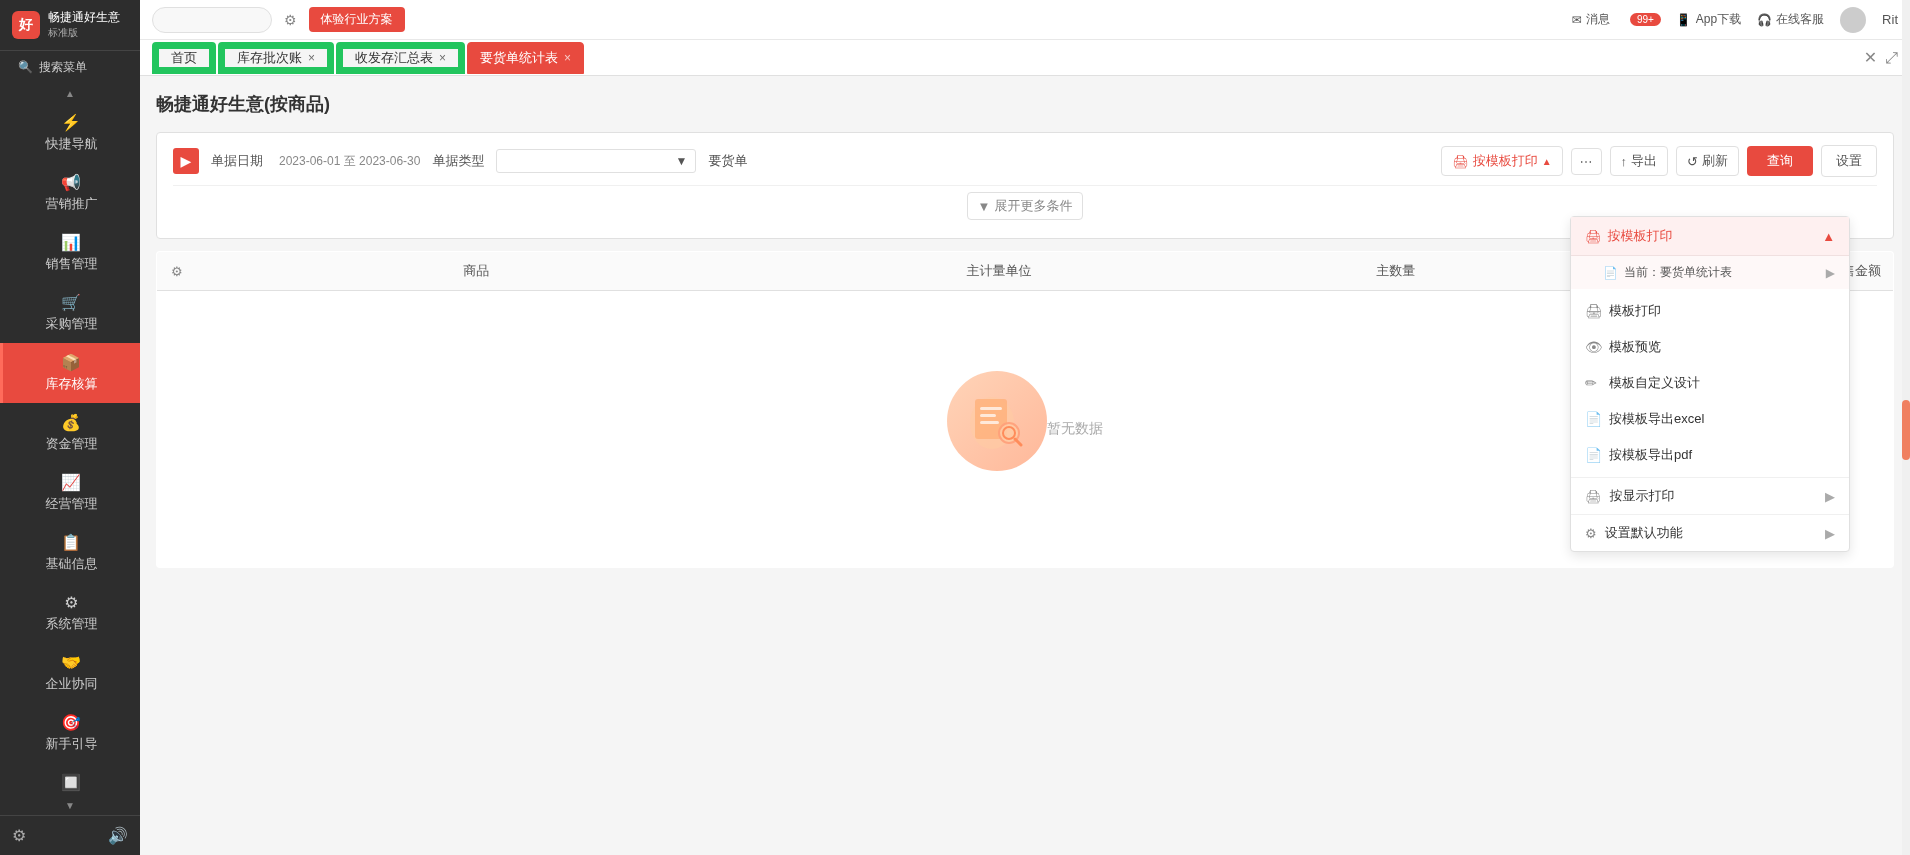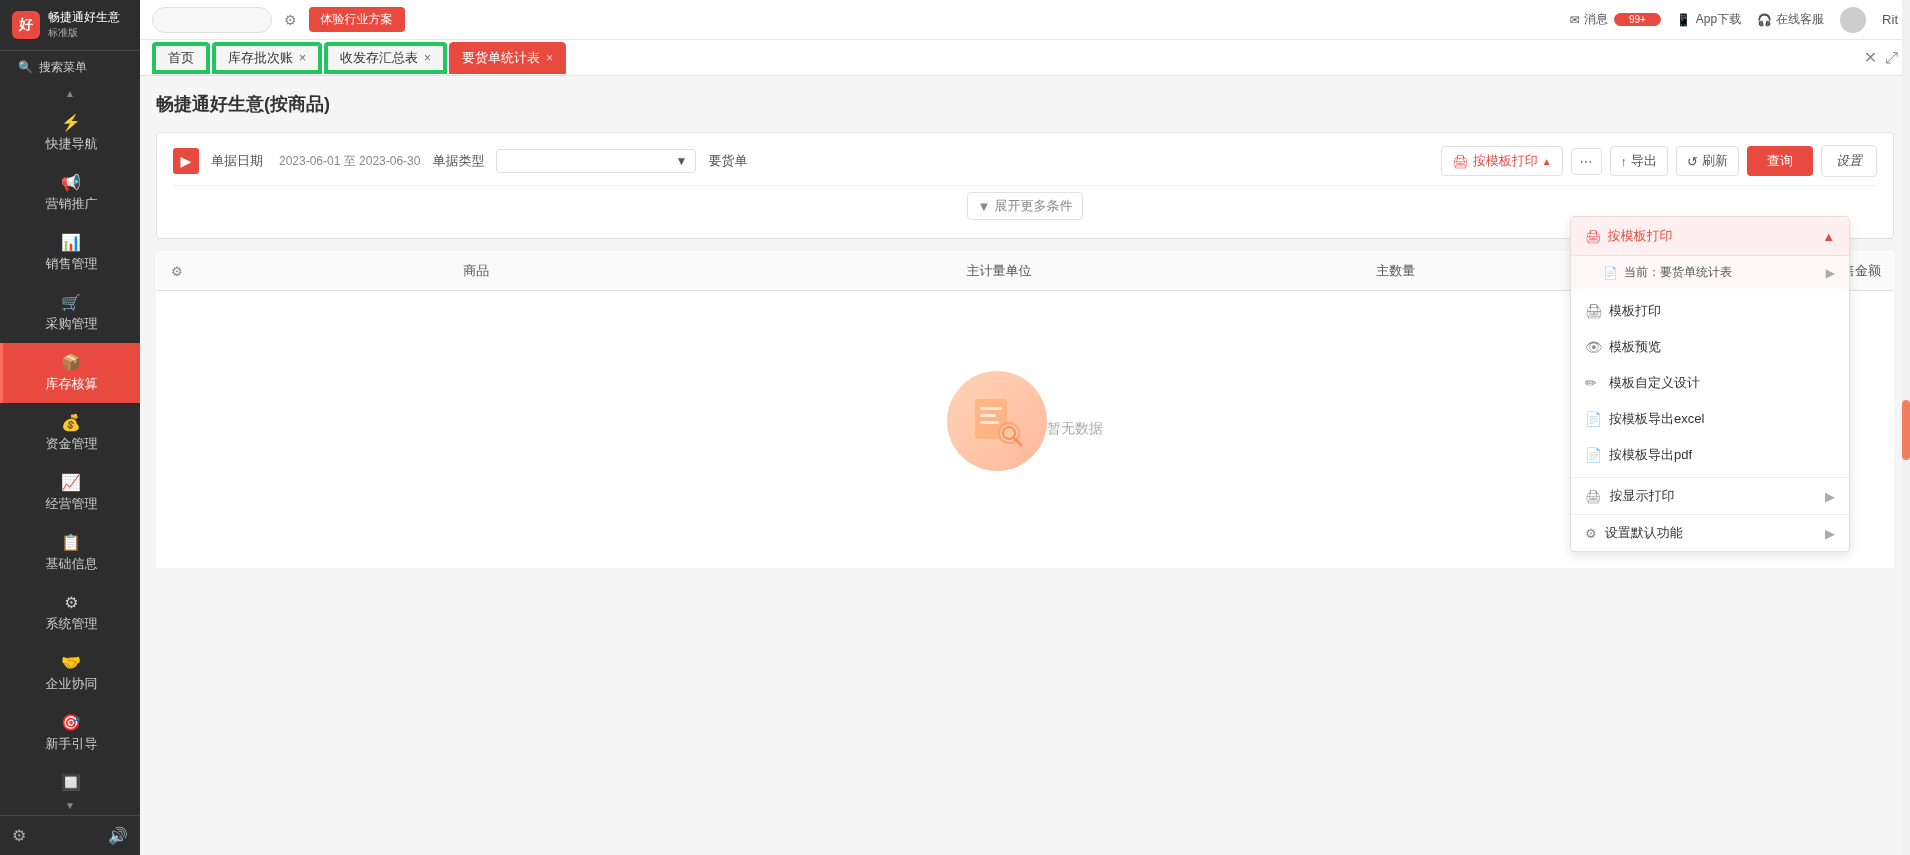--- a/index.html
+++ b/index.html
@@ -92,22 +92,22 @@
     }
     .gear-btn {
       background: none; border: none; cursor: pointer;
       color: #888; font-size: 14px; padding: 4px;
     }
 
     .top-header-right { display: flex; align-items: center; gap: 16px; }
     .header-action { display: flex; align-items: center; gap: 4px; color: #555; font-size: 12px; cursor: pointer; }
     .badge {
       background: #e84a3f; color: #fff;
-      border-radius: 8px; padding: 1px 15px; font-size: 10px;
-      margin-left: 2px;
+      border-radius: 8px; padding: 1px 7px; font-size: 10px;
+      margin-left: 16px;
     }
     .avatar { width: 26px; height: 26px; border-radius: 50%; background: #ccc; }
 
     
     .tab-bar {
       height: 36px;
       background: #fff;
       display: flex; align-items: center;
       padding: 0 12px;
       border-bottom: 1px solid #e0e0e0;
@@ -118,21 +118,21 @@
       display: flex; align-items: center; gap: 6px;
       font-size: 13px; color: #555; cursor: pointer;
       border-radius: 4px 4px 0 0;
       border: 1px solid transparent;
       white-space: nowrap;
     }
     .tab.active {
       background: #e84a3f; color: #fff;
       border-color: #e84a3f;
     }
-    .tab.normal { background: #f5f5f5; color: #333; border: 4px solid #22c55e; }
+    .tab.normal { background: #f5f5f5; color: #333; border: 7px solid #22c55e; }
     .tab-close { font-size: 12px; cursor: pointer; opacity: 0.7; }
 
     .tab-actions { margin-left: auto; display: flex; align-items: center; gap: 8px; }
     .tab-action-btn { background: none; border: none; cursor: pointer; color: #888; font-size: 16px; }
 
     
     .page-content { flex: 1; overflow: auto; padding: 16px; position: relative; }
 
     .page-title { font-size: 18px; font-weight: bold; color: #333; margin-bottom: 16px; }
 
@@ -263,21 +263,21 @@
 
     
     .query-btn {
       background: #e84a3f; color: #fff;
       border: none; border-radius: 4px;
       padding: 6px 20px; font-size: 13px; cursor: pointer;
     }
     .setting-btn {
       background: #fff; color: #555;
       border: 1px solid #e0e0e0; border-radius: 4px;
-      padding: 6px 14px; font-size: 13px; cursor: pointer; font-style: italic;
+      padding: 6px 14px; font-size: 13px; cursor: pointer;
     }
 
     .expand-bar {
       display: flex; justify-content: center;
       padding: 6px 0;
       border-top: 1px solid #f0f0f0;
       margin-top: 8px;
     }
 
     

